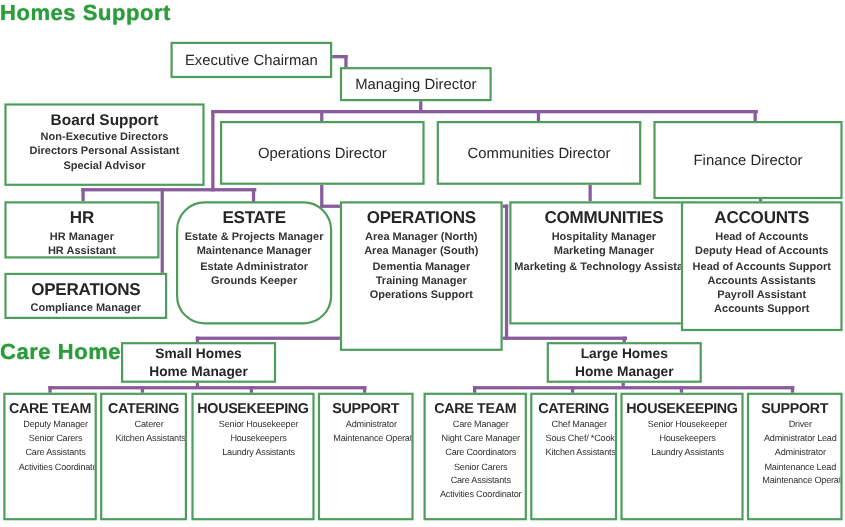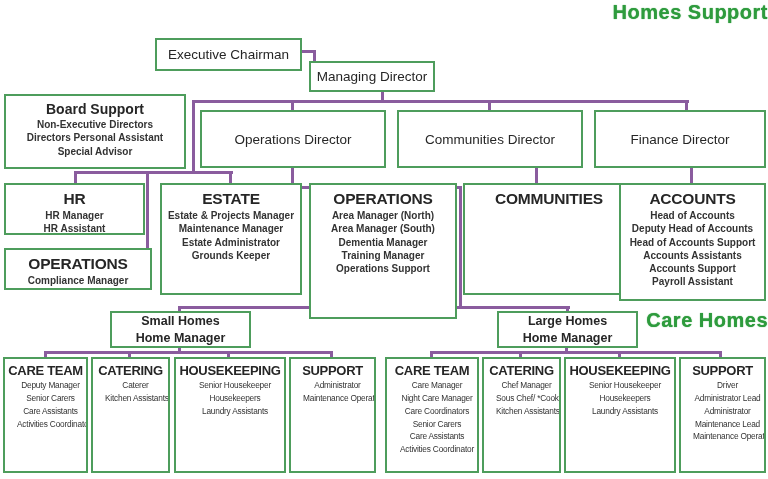--- a/index.html
+++ b/index.html
@@ -1,19 +1,19 @@
 <!DOCTYPE html>
 <html><head>
 <meta charset="utf-8">
 <style>
   html,body{margin:0;padding:0;background:#fff;}
   body{font-family:"Liberation Sans",sans-serif;color:#262626;}
   .stage{position:relative;width:768px;height:479px;background:#fff;overflow:hidden;}
 
-  .big-title{position:absolute;left:0;width:768px;text-align:right;
+  .big-title{position:absolute;left:0;width:768px;text-align:left;
     font-size:20px;font-weight:700;color:#2e9b3d;letter-spacing:0.5px;
     text-shadow:0 0 1px #2e9b3d;}
 
   .box{position:absolute;background:#fff;border:2px solid #4e9d5c;
     box-sizing:border-box;text-align:center;overflow:hidden;}
 
   .leaf{display:flex;align-items:center;justify-content:center;
     font-size:13.5px;font-weight:500;}
 
   .dept .dept-title{font-size:15.5px;font-weight:700;letter-spacing:-0.2px;
@@ -71,59 +71,59 @@
   <div class="conn" style="left:430px;top:351px;width:292px;height:3px;"></div>
   <div class="conn" style="left:430px;top:351px;width:3px;height:8px;"></div>
   <div class="conn" style="left:519px;top:351px;width:3px;height:8px;"></div>
   <div class="conn" style="left:618px;top:351px;width:3px;height:8px;"></div>
   <div class="conn" style="left:719px;top:351px;width:3px;height:8px;"></div>
 
   <div class="box leaf" style="left:155px;top:38px;width:147px;height:33px;">
     <span>Executive Chairman</span>
   </div>
 
-  <div class="box leaf" style="left:309px;top:61px;width:126px;height:31px;">
+  <div class="box leaf" style="left:309px;top:61px;width:138px;height:31px;">
     <span>Managing Director</span>
   </div>
 
   <div class="box board" style="left:4px;top:94px;width:182px;height:75px;">
     <div class="dept-title">Board Support</div>
     <div class="members">
         <div>Non-Executive Directors</div>
         <div>Directors Personal Assistant</div>
         <div>Special Advisor</div>
       </div>
   </div>
 
   <div class="box leaf" style="left:200px;top:110px;width:186px;height:58px;">
     <span>Operations Director</span>
   </div>
   <div class="box leaf" style="left:397px;top:110px;width:186px;height:58px;">
     <span>Communities Director</span>
   </div>
-  <div class="box leaf" style="left:594px;top:110px;width:172px;height:58px;">
+  <div class="box leaf" style="left:594px;top:110px;width:172px;height:71px;">
     <span>Finance Director</span>
   </div>
 
   <div class="box dept" style="left:4px;top:183px;width:141px;height:52px;">
     <div class="dept-title">HR</div>
     <div class="members">
         <div>HR Manager</div>
         <div>HR Assistant</div>
       </div>
   </div>
 
   <div class="box dept" style="left:4px;top:248px;width:148px;height:42px;">
     <div class="dept-title">OPERATIONS</div>
     <div class="members">
         <div>Compliance Manager</div>
       </div>
   </div>
 
-  <div class="box dept" style="left:160px;top:183px;width:142px;height:112px;">
+  <div class="box dept" style="left:160px;top:183px;width:142px;height:112px;border-radius:26px;">
     <div class="dept-title">ESTATE</div>
     <div class="members">
         <div>Estate &amp; Projects Manager</div>
         <div>Maintenance Manager</div>
         <div>Estate Administrator</div>
         <div>Grounds Keeper</div>
       </div>
   </div>
 
   <div class="box dept" style="left:309px;top:183px;width:148px;height:136px;">
@@ -132,31 +132,36 @@
         <div>Area Manager (North)</div>
         <div>Area Manager (South)</div>
         <div>Dementia Manager</div>
         <div>Training Manager</div>
         <div>Operations Support</div>
       </div>
   </div>
 
   <div class="box dept" style="left:463px;top:183px;width:172px;height:112px;">
     <div class="dept-title">COMMUNITIES</div>
+    <div class="members">
+        <div>Hospitality Manager</div>
+        <div>Marketing Manager</div>
+        <div>Marketing &amp; Technology Assistant</div>
+      </div>
   </div>
 
   <div class="box dept" style="left:619px;top:183px;width:147px;height:118px;">
     <div class="dept-title">ACCOUNTS</div>
     <div class="members">
         <div>Head of Accounts</div>
         <div>Deputy Head of Accounts</div>
         <div>Head of Accounts Support</div>
         <div>Accounts Assistants</div>
+        <div>Payroll Assistant</div>
         <div>Accounts Support</div>
-        <div>Payroll Assistant</div>
       </div>
   </div>
 
   <div class="box homes" style="left:110px;top:311px;width:141px;height:37px;">
     <span>Small Homes</span>
     <span>Home Manager</span>
   </div>
   <div class="box homes" style="left:497px;top:311px;width:141px;height:37px;">
     <span>Large Homes</span>
     <span>Home Manager</span>

